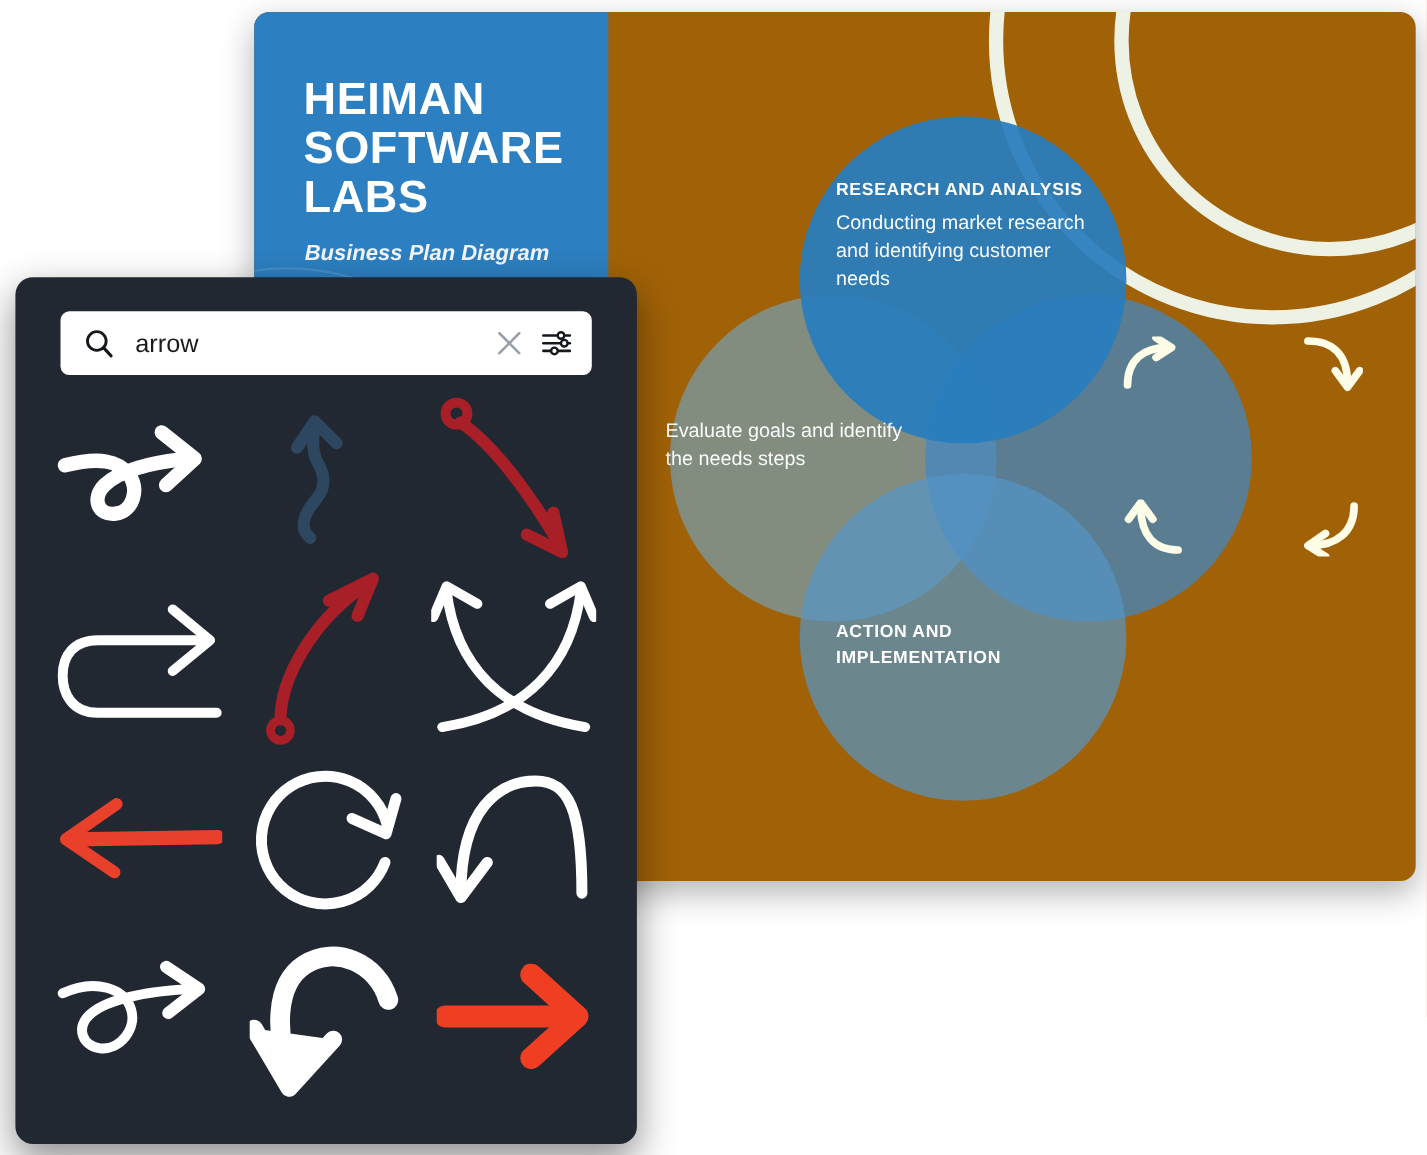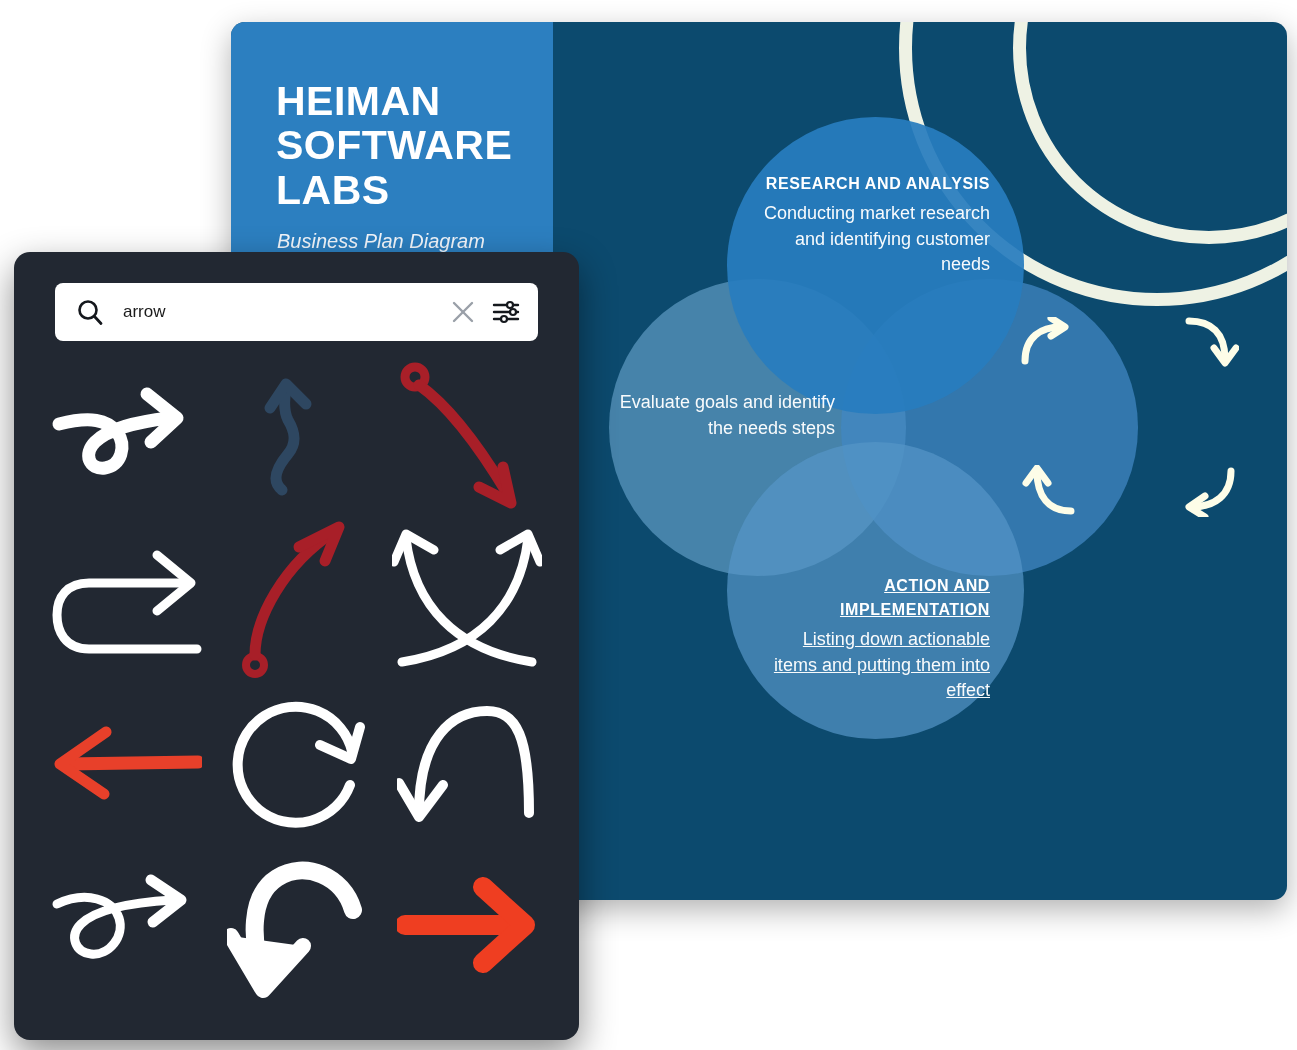--- a/index.html
+++ b/index.html
@@ -7,23 +7,23 @@
     width: 1297px; height: 1050px;
     background: #ffffff;
     font-family: "Liberation Sans", sans-serif;
     overflow: hidden;
   }
   #root { position: relative; width: 1297px; height: 1050px; }
 
   
   .slide {
     position: absolute;
-    left: 231px; top: 22px;
-    width: 1056px; height: 878px;
-    background: #0c4a6e;
+    left: 231px; top: 11px;
+    width: 1056px; height: 790px;
+    background: #a16207;
     border-radius: 14px;
     box-shadow: 0 10px 30px rgba(0,0,0,0.30);
     overflow: hidden;
   }
   .slide-title-panel {
     position: absolute; left: 0; top: 0;
     width: 322px; height: 790px;
     background: #2c7fc0;
     overflow: hidden;
   }
@@ -36,20 +36,21 @@
     font-weight: bold;
     line-height: 1.08;
     letter-spacing: 0.5px;
   }
   .subtitle {
     position: absolute;
     left: 46px; top: 208px;
     color: #f2f6fb;
     font-size: 20px;
     font-style: italic;
+    font-weight: bold;
   }
   .panel-swirl {
     position: absolute;
     left: -180px; top: 232px;
     width: 420px; height: 420px;
     border-radius: 50%;
     border: 2px solid rgba(255,255,255,0.12);
   }
   .panel-swirl.two {
     left: -210px; top: 262px;
@@ -75,30 +76,30 @@
     position: absolute;
     border-radius: 50%;
     color: #ffffff;
     text-align: center;
   }
   .c-top    { left: 174px; top:  95px; width: 297px; height: 297px; background: rgba(40,125,190,0.93); }
   .c-right  { left: 288px; top: 257px; width: 297px; height: 297px; background: rgba(65,135,195,0.74); }
   .c-bottom { left: 174px; top: 420px; width: 297px; height: 297px; background: rgba(85,150,200,0.70); }
   .c-left   { left:  56px; top: 257px; width: 297px; height: 297px; background: rgba(110,170,210,0.60); }
 
-  .lbl { position: absolute; width: 230px; text-align: right; color: #ffffff; }
+  .lbl { position: absolute; width: 230px; text-align: left; color: #ffffff; }
   .lbl .hd {
     font-size: 16px; font-weight: bold; letter-spacing: 0.6px; line-height: 1.5;
     text-transform: uppercase;
   }
   .lbl .ds { font-size: 18px; line-height: 1.42; margin-top: 5px; opacity: 0.97; }
 
   .lbl-top    { left: 207px; top: 150px; }
   .lbl-right  { left: 432px; top: 358px; }
-  .lbl-bottom { left: 207px; top: 552px; text-decoration: underline; }
+  .lbl-bottom { left: 207px; top: 552px; }
   .lbl-left   { left:  52px; top: 363px; }
 
   .cycle-arrow { position: absolute; }
   .a-tl { left: 466px; top: 295px; }
   .a-tr { left: 630px; top: 293px; }
   .a-bl { left: 468px; top: 443px; }
   .a-br { left: 628px; top: 443px; }
 
   
   .picker {
@@ -116,21 +117,21 @@
     width: 483px; height: 58px;
     background: #ffffff;
     border-radius: 8px;
     display: flex;
     align-items: center;
     padding: 0 18px 0 20px;
   }
   .search-value {
     flex: 1;
     margin-left: 18px;
-    font-size: 17px;
+    font-size: 23px;
     color: #1b1b1b;
   }
   .sb-icon { display: flex; align-items: center; justify-content: center; }
   .sb-icon.clear { margin-right: 16px; }
 
   .grid {
     position: absolute;
     left: 28px; top: 104px;
     width: 510px;
     display: grid;
@@ -170,21 +171,20 @@
       <div class="lbl lbl-top">
         <div class="hd">RESEARCH AND ANALYSIS</div>
         <div class="ds">Conducting market research and identifying customer needs</div>
       </div>
 
       <div class="lbl lbl-right">
       </div>
 
       <div class="lbl lbl-bottom">
         <div class="hd">ACTION AND IMPLEMENTATION</div>
-        <div class="ds">Listing down actionable items and putting them into effect</div>
       </div>
 
       <div class="lbl lbl-left">
         <div class="ds">Evaluate goals and identify the needs steps</div>
       </div>
 
       <div class="cycle-arrow a-tl">
         <svg width="56" height="50" viewBox="0 0 56 50">
           <path d="M6 44 C6 20, 22 10, 42 10" stroke="#fdfde8" stroke-width="7" fill="none" stroke-linecap="round"></path>
           <path d="M32 1 L46 10 L32 19" stroke="#fdfde8" stroke-width="7" fill="none" stroke-linecap="round" stroke-linejoin="round"></path>

